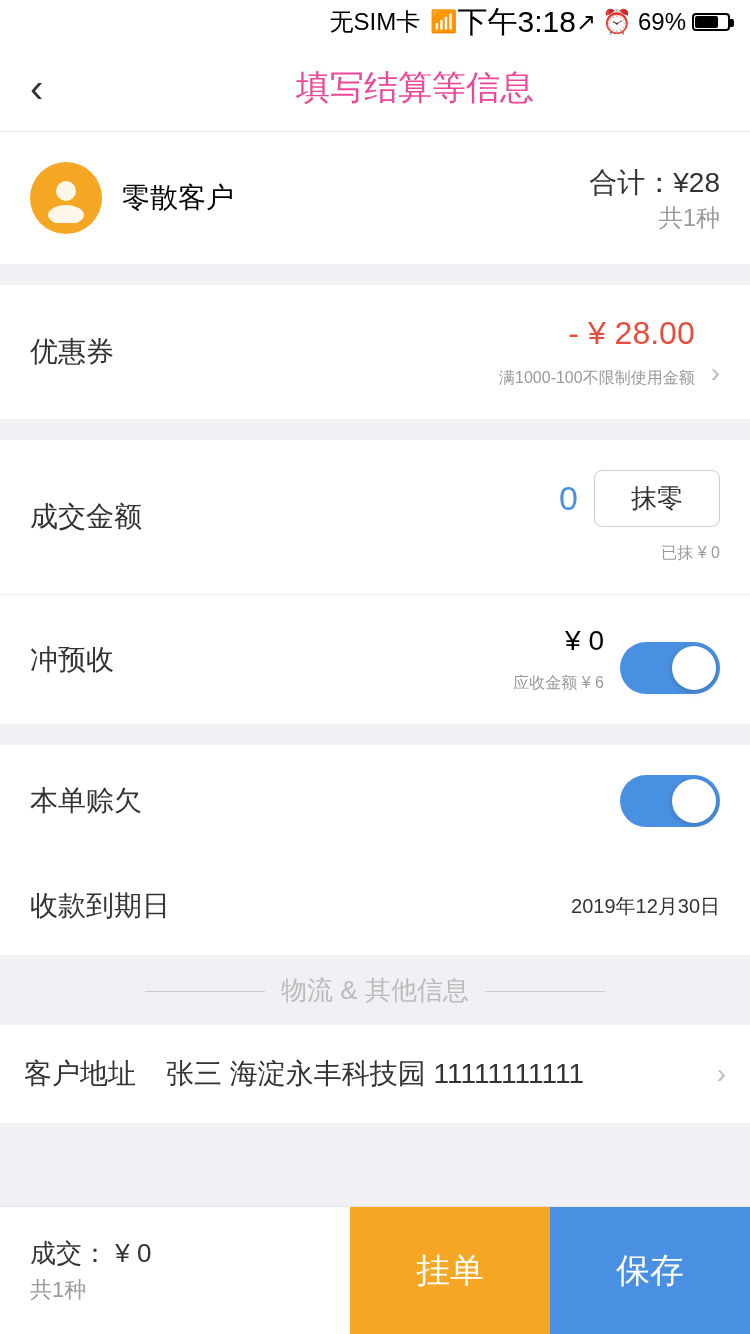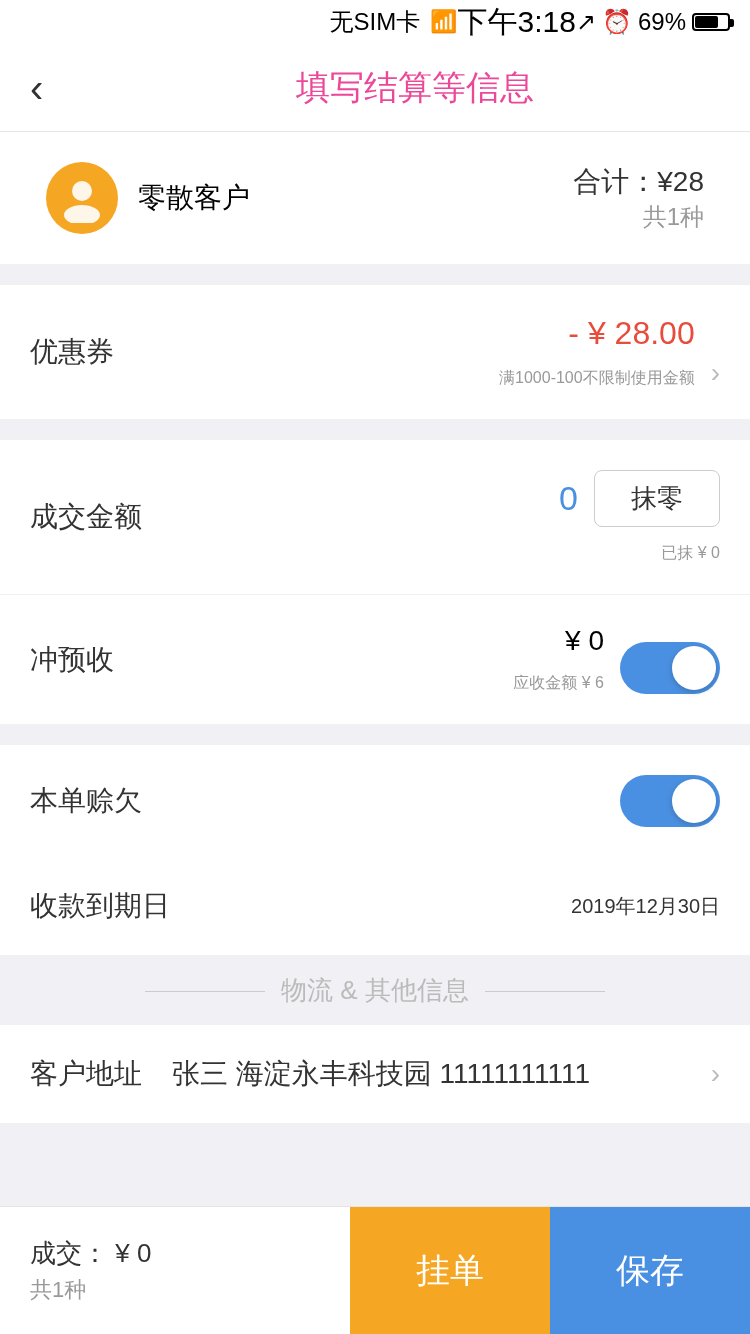--- a/index.html
+++ b/index.html
@@ -91,23 +91,23 @@
       margin-bottom: 0;
     }
     .section-gap {
       height: 20px;
       background: #f0f0f5;
     }
 
     
     .customer-row {
       display: flex;
-      align-items: center;
+      align-items: flex-end;
       justify-content: space-between;
-      padding: 30px 46px;
+      padding: 30px 30px;
       background: #fff;
     }
     .customer-left {
       display: flex;
       align-items: center;
       gap: 20px;
     }
     .avatar {
       width: 72px; height: 72px;
       border-radius: 50%;
@@ -201,21 +201,21 @@
       height: 1px;
       background: #ccc;
       vertical-align: middle;
       margin: 0 16px;
     }
 
     
     .address-row {
       display: flex;
       align-items: center;
-      padding: 30px 30px;
+      padding: 30px 24px;
       background: #fff;
       gap: 30px;
     }
     .address-label { font-size: 28px; color: #333; white-space: nowrap; flex-shrink: 0; }
     .address-value { font-size: 28px; color: #333; flex: 1; }
     .address-chevron { color: #bbb; font-size: 28px; flex-shrink: 0; }
 
     
     .empty-space {
       height: 300px;

